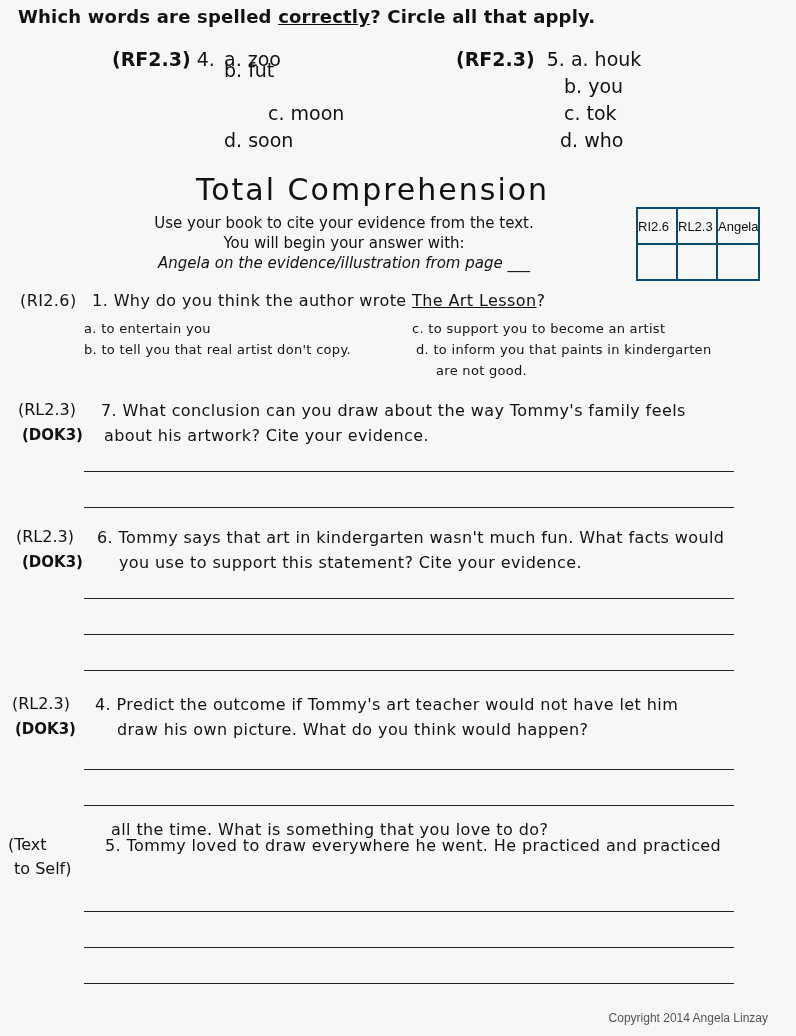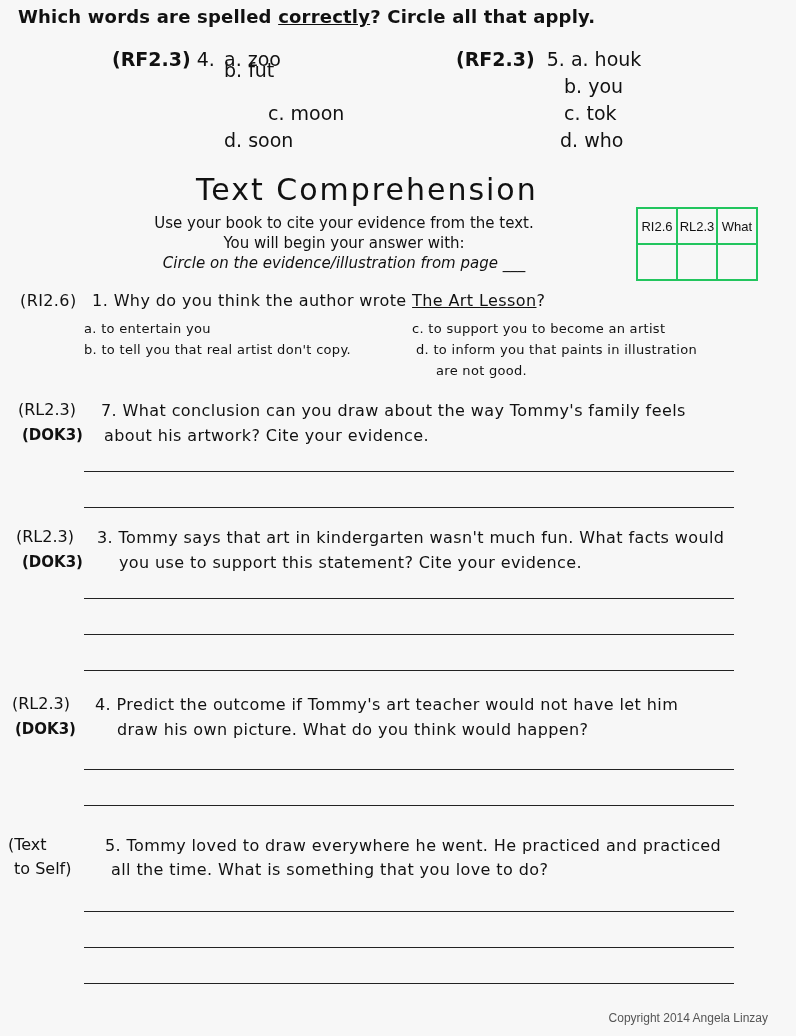--- a/index.html
+++ b/index.html
@@ -9,21 +9,21 @@
   }
   .abs { position:absolute; white-space:nowrap; }
   .title { left:18px; top:6px; font-size:18px; font-weight:bold; letter-spacing:0.2px; }
   .title u { text-decoration:underline; }
   .sp { font-size:19px; line-height:27px; }
   .std { font-weight:bold; }
   .sc-title { left:196px; top:172px; font-size:30px; letter-spacing:2px; }
   .instr { font-size:15px; text-align:center; width:400px; left:144px; line-height:19px; }
   .instr i { font-style:italic; }
   table.score { position:absolute; left:636px; top:207px; border-collapse:collapse; }
-  table.score td { border:2px solid #22c55e; width:38px; height:34px; font-family:"Liberation Sans", sans-serif; font-size:13px; text-align:center; padding:0; }
+  table.score td { border:2px solid #0c4a6e; width:38px; height:34px; font-family:"Liberation Sans", sans-serif; font-size:13px; text-align:left; padding:0; }
   .q { font-size:16px; line-height:24px; letter-spacing:0.4px; }
   .tag { font-weight:normal; font-size:16px; }
   .tag2 { font-weight:bold; font-size:15px; }
   .opt { font-size:13px; line-height:21px; letter-spacing:0.3px; }
   .line { position:absolute; left:84px; width:650px; height:0; border-top:1.5px solid #222; }
   .copy { right:28px; top:1011px; font-family:"Liberation Sans", sans-serif; font-size:12px; color:#555; }
 </style>
 </head>
 <body>
 
@@ -42,73 +42,73 @@
 
 <div class="abs sp" style="left:456px; top:46px;">
   <span class="std">(RF2.3)</span>
   <span style="margin-left:6px;">5.</span>
   <span>a. houk</span>
 </div>
 <div class="abs sp" style="left:564px; top:73px;">b. you</div>
 <div class="abs sp" style="left:564px; top:100px;">c. tok</div>
 <div class="abs sp" style="left:560px; top:127px;">d. who</div>
 
-<div class="abs sc-title">Text Comprehension</div>
+<div class="abs sc-title">Total Comprehension</div>
 <div class="abs instr" style="top:214px;">Use your book to cite your evidence from the text.</div>
 <div class="abs instr" style="top:234px;">You will begin your answer with:</div>
-<div class="abs instr" style="top:254px;"><i>Circle on the evidence/illustration from page ___</i></div>
+<div class="abs instr" style="top:254px;"><i>Angela on the evidence/illustration from page ___</i></div>
 
 <table class="score">
   <tbody>
       <tr>
     <td>RI2.6</td>
     <td>RL2.3</td>
-    <td>What</td>
+    <td>Angela</td>
   </tr>
   <tr>
     <td></td>
     <td></td>
     <td></td>
   </tr>
 </tbody>
   </table>
 
 <div class="abs q" style="left:20px; top:289px;">
   <span class="tag">(RI2.6)</span>
   <span style="margin-left:10px;">1. Why do you think the author wrote </span><u>The Art Lesson</u><span>?</span>
 </div>
 <div class="abs opt" style="left:84px; top:318px;">a. to entertain you</div>
 <div class="abs opt" style="left:84px; top:339px;">b. to tell you that real artist don't copy.</div>
 <div class="abs opt" style="left:412px; top:318px;">c. to support you to become an artist</div>
-<div class="abs opt" style="left:416px; top:339px;">d. to inform you that paints in illustration</div>
+<div class="abs opt" style="left:416px; top:339px;">d. to inform you that paints in kindergarten</div>
 <div class="abs opt" style="left:436px; top:360px;">are not good.</div>
 
 <div class="abs tag" style="left:18px; top:400px;">(RL2.3)</div>
 <div class="abs tag2" style="left:22px; top:426px;">(DOK3)</div>
 <div class="abs q" style="left:101px; top:399px;">7. What conclusion can you draw about the way Tommy's family feels</div>
 <div class="abs q" style="left:104px; top:424px;">about his artwork? Cite your evidence.</div>
 <div class="line" style="top:471px;"></div>
 <div class="line" style="top:507px;"></div>
 
 <div class="abs tag" style="left:16px; top:527px;">(RL2.3)</div>
 <div class="abs tag2" style="left:22px; top:553px;">(DOK3)</div>
-<div class="abs q" style="left:97px; top:526px;">3. Tommy says that art in kindergarten wasn't much fun. What facts would</div>
+<div class="abs q" style="left:97px; top:526px;">6. Tommy says that art in kindergarten wasn't much fun. What facts would</div>
 <div class="abs q" style="left:119px; top:551px;">you use to support this statement? Cite your evidence.</div>
 <div class="line" style="top:598px;"></div>
 <div class="line" style="top:634px;"></div>
 <div class="line" style="top:670px;"></div>
 
 <div class="abs tag" style="left:12px; top:694px;">(RL2.3)</div>
 <div class="abs tag2" style="left:15px; top:720px;">(DOK3)</div>
 <div class="abs q" style="left:95px; top:693px;">4. Predict the outcome if Tommy's art teacher would not have let him</div>
 <div class="abs q" style="left:117px; top:718px;">draw his own picture. What do you think would happen?</div>
 <div class="line" style="top:769px;"></div>
 <div class="line" style="top:805px;"></div>
 
 <div class="abs tag" style="left:8px; top:835px;">(Text</div>
 <div class="abs tag" style="left:14px; top:859px;">to Self)</div>
 <div class="abs q" style="left:105px; top:834px;">5. Tommy loved to draw everywhere he went. He practiced and practiced</div>
-<div class="abs q" style="left:111px; top:858px;">all the time. What is something that you love to do?</div>
+<div class="abs q" style="left:111px; top:818px;">all the time. What is something that you love to do?</div>
 <div class="line" style="top:911px;"></div>
 <div class="line" style="top:947px;"></div>
 <div class="line" style="top:983px;"></div>
 
 <div class="abs copy">Copyright 2014 Angela Linzay</div>
 
 </body></html>

